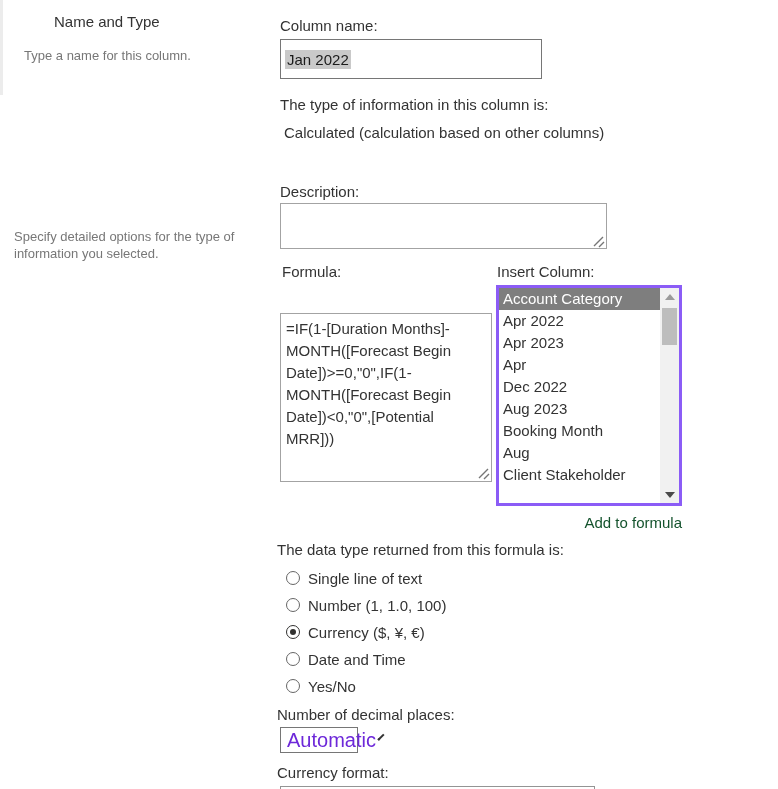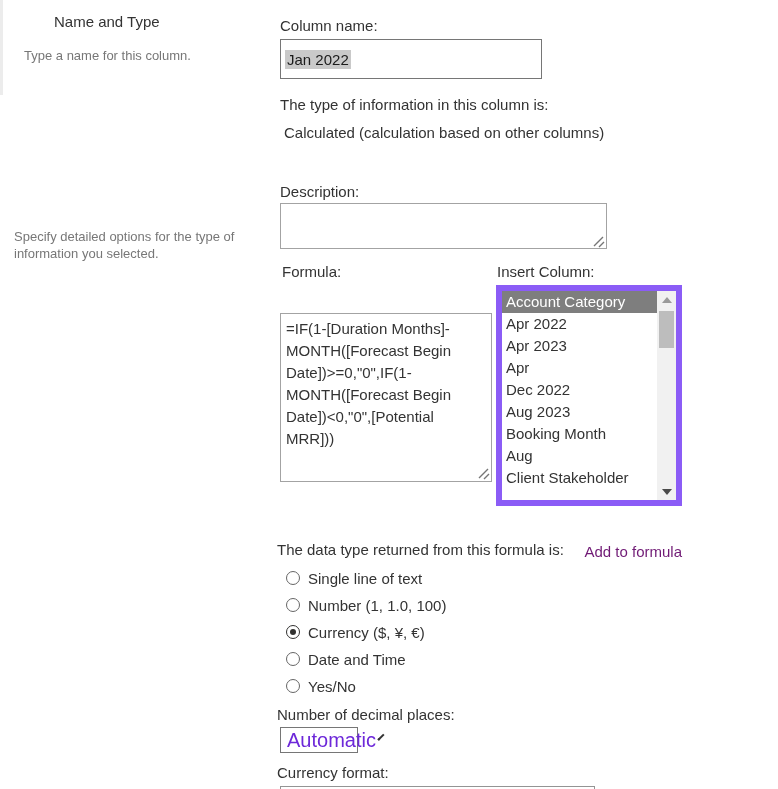--- a/index.html
+++ b/index.html
@@ -22,34 +22,34 @@
 
   textarea.desc { position:absolute; left:280px; top:203px; width:327px; height:46px;
     border:1px solid #a3a3a3; resize:none; font-family:inherit; font-size:15px; color:#333; padding:3px 4px; outline:none; }
   textarea.formula { position:absolute; left:280px; top:313px; width:212px; height:169px;
     border:1px solid #a3a3a3; resize:none; font-family:inherit; font-size:15px; line-height:22px;
     color:#333; padding:4px 5px; outline:none; overflow:hidden; }
 
   .resize-svg { position:absolute; pointer-events:none; }
 
   .listbox { position:absolute; left:496px; top:285px; width:186px; height:221px;
-    border:6px solid #8b5cf6; background:#fff; overflow:hidden; }
+    border:3px solid #8b5cf6; background:#fff; overflow:hidden; }
   .list-items { position:absolute; left:0; top:0; right:19px; }
   .list-item { height:22px; line-height:22px; font-size:15px; color:#333; padding-left:4px;
     white-space:nowrap; overflow:hidden; }
   .list-item.selected { background:#7e7e7e; color:#ffffff; width:167px; }
   .scrollbar { position:absolute; top:0; right:0; width:19px; height:100%; background:#f1f1f1; }
   .sb-btn { position:absolute; left:0; width:19px; height:17px; display:flex; align-items:center; justify-content:center; }
   .sb-up { top:0; } .sb-down { bottom:0; }
   .tri-up { width:0; height:0; border-left:5px solid transparent; border-right:5px solid transparent; border-bottom:6px solid #9a9a9a; }
   .tri-down { width:0; height:0; border-left:5px solid transparent; border-right:5px solid transparent; border-top:6px solid #4a4a4a; }
   .sb-thumb { position:absolute; left:2px; top:20px; width:15px; height:37px; background:#bdbdbd; }
 
   .red-link { position:absolute; top:514px; left:496px; width:186px; text-align:right;
-    font-size:15px; color:#701a75; cursor:pointer;margin-top:29px; }
+    font-size:15px; color:#14532d; cursor:pointer; }
 
   .radio-group { position:absolute; left:286px; top:568px; }
   .radio-row { display:flex; align-items:center; height:20px; margin-bottom:7px; cursor:pointer; }
   .radio-circle { width:14px; height:14px; border:1px solid #666; border-radius:50%;
     margin-right:8px; position:relative; background:#fff; flex:0 0 auto; }
   .radio-circle.checked { border-color:#323130; }
   .radio-circle.checked::after { content:""; position:absolute; left:3px; top:3px; width:6px; height:6px;
     border-radius:50%; background:#323130; }
   .radio-label { font-size:15px; color:#333; white-space:nowrap; }
 

